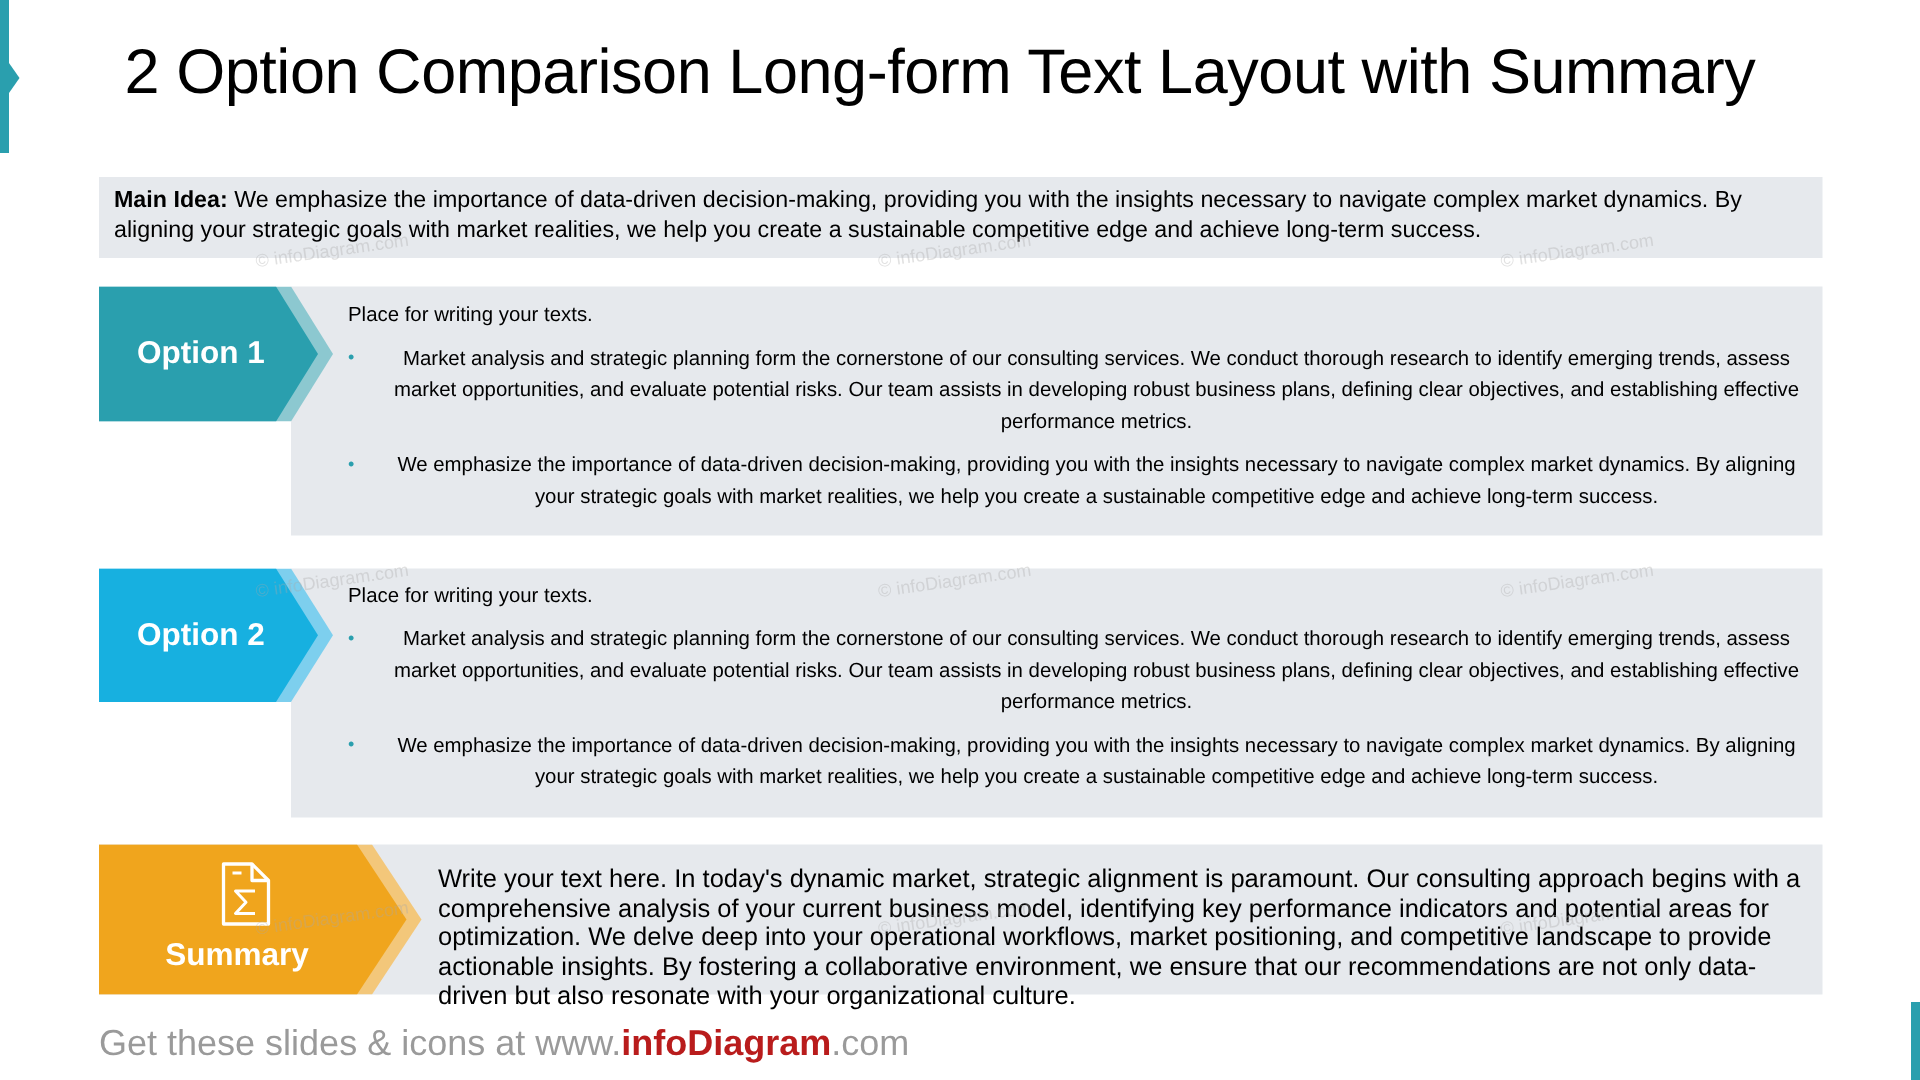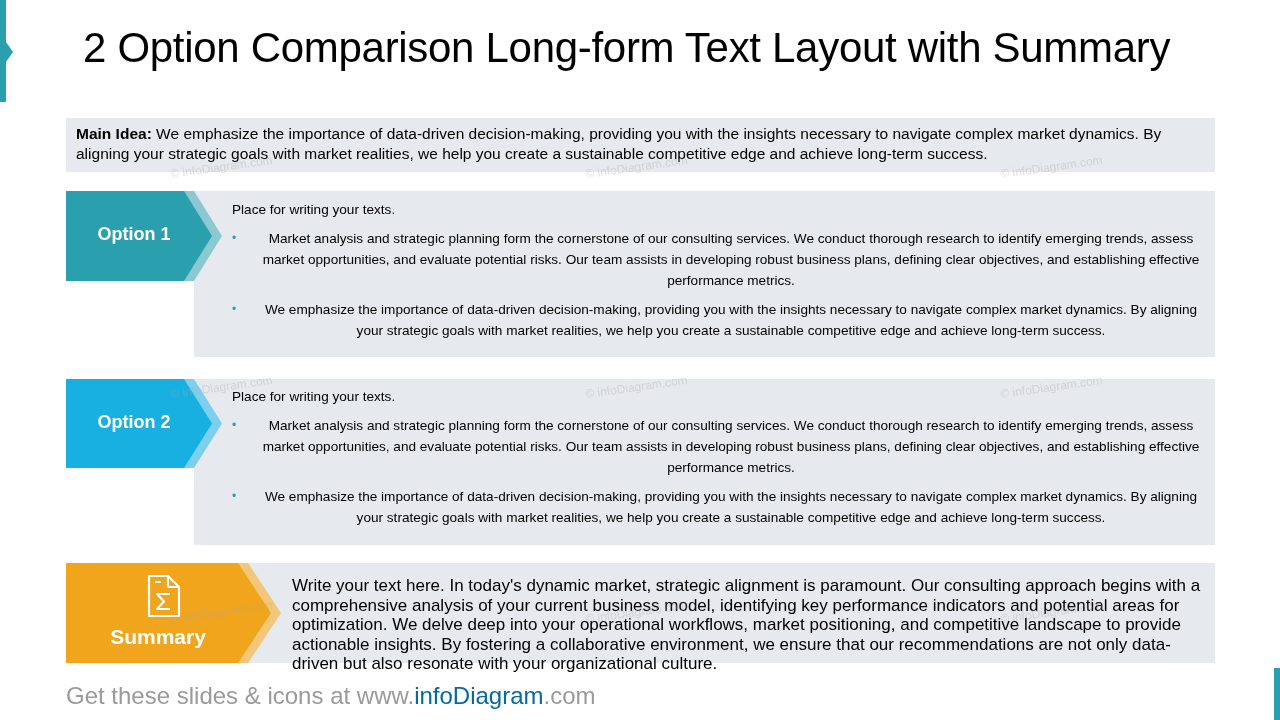--- a/index.html
+++ b/index.html
@@ -7,30 +7,30 @@
            font-family:"Liberation Sans", sans-serif; color:#000; }
     .left-accent { position:absolute; left:0; top:0; width:6px; height:102px; background:#2a9fae; }
     .left-accent-notch { position:absolute; left:6px; top:42px; width:0; height:0;
            border-top:10px solid transparent; border-bottom:10px solid transparent; border-left:7px solid #2a9fae; }
     .title { position:absolute; left:66px; top:24px; font-size:42px; font-weight:400; letter-spacing:-0.3px; white-space:nowrap;margin-left:17px; }
     .main-idea { position:absolute; left:66px; top:118px; width:1149px; height:54px; background:#e6e9ed;
            font-size:15.5px; line-height:20px; padding:6px 10px; box-sizing:border-box; }
     .main-idea b { font-weight:700;margin-top:39px; }
     .panel { position:absolute; left:194px; width:1021px; background:#e6e9ed; }
     .tag { position:absolute; left:66px; color:#fff; font-weight:700; }
-    .tag .label { position:absolute; left:0; top:0; width:136px; text-align:center; font-size:18px; }
+    .tag .label { position:absolute; left:0; top:0; width:136px; text-align:center; font-size:21px; }
     .chev { position:absolute; top:0; }
     .content { position:absolute; left:232px; font-size:13.6px; line-height:21px; width:980px; }
     .content .intro { margin:0 0 8px 0; }
     .content ul { list-style:none; margin:0; padding:0; }
     .content li { position:relative; padding-left:18px; margin-bottom:8px;text-align:center; }
     .content li::before { content:"•"; position:absolute; left:0; top:0; color:#2a9fae; font-size:12px; }
     .summary-text { position:absolute; left:292px; top:576px; width:915px; font-size:17px; line-height:19.5px; }
     .footer { position:absolute; left:66px; top:682px; font-size:24px; color:#9a9a9a; white-space:nowrap; }
-    .footer b { color:#0369a1; font-weight:400; }
+    .footer b { color:#b91c1c; font-weight:700; }
     .right-accent { position:absolute; right:0; top:668px; width:6px; height:52px; background:#2a9fae; }
     .wm { position:absolute; color:rgba(170,170,170,0.35); font-size:12px; transform:rotate(-8deg); white-space:nowrap; }
   </style>
 </head>
 <body>
 
 <div class="left-accent"></div>
 <div class="left-accent-notch"></div>
 
 <div class="title">2 Option Comparison Long-form Text Layout with Summary</div>

